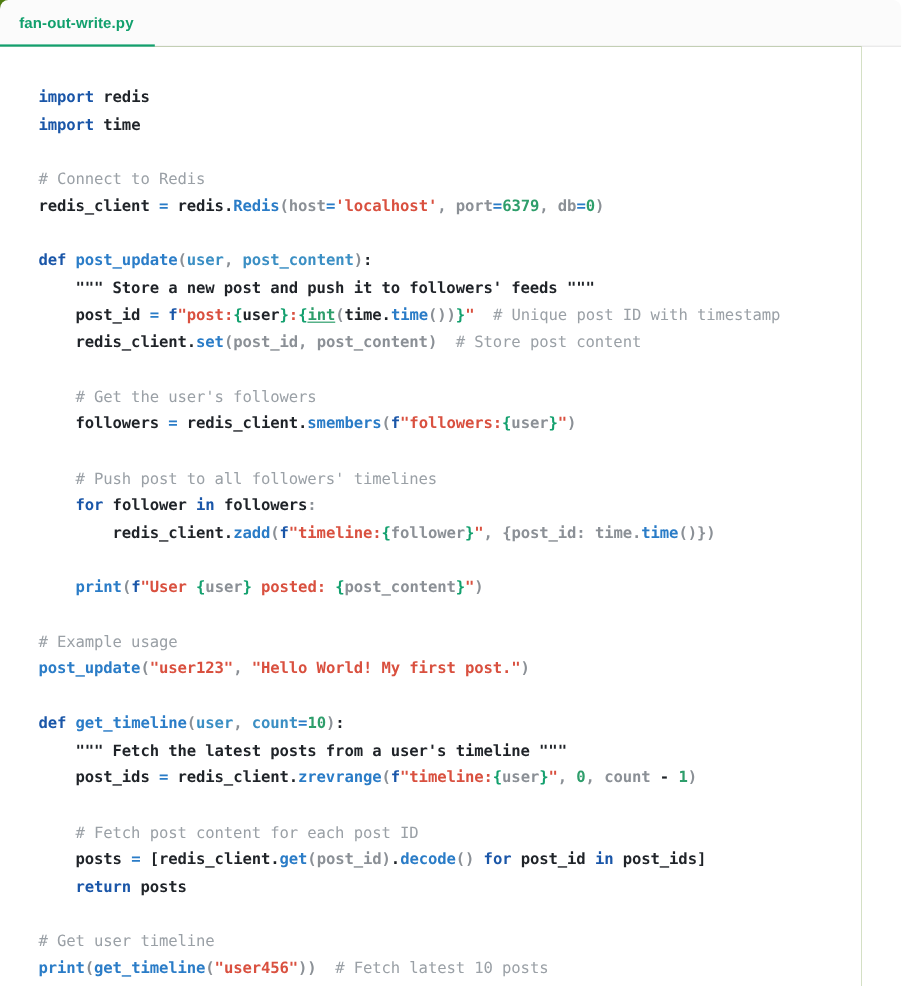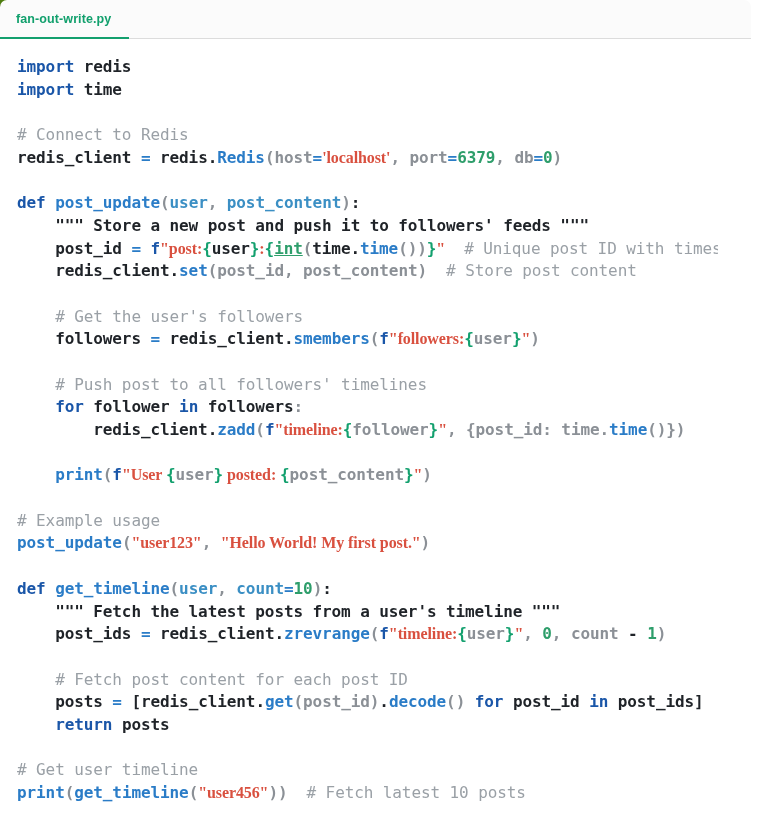--- a/index.html
+++ b/index.html
@@ -66,42 +66,42 @@
   }
 
   
   .code-area {
     flex: 1;
     background: #ffffff;
     overflow: hidden;
     position: relative;
   }
   pre.code {
-    margin: 0;
+    margin: 15px;
     padding: 17px 0 0 17px;
     font-family: "DejaVu Sans Mono", monospace;
-    font-size: 16px;
+    font-size: 13px;
     line-height: 22.7px;
     color: #1f2328;
     white-space: pre;
     overflow: hidden;
     font-weight: 700;
     letter-spacing: -0.1px;
   }
   pre.code .ln {
     display: block;
     height: 22.7px;
     white-space: pre;
   }
 
   
   .t-kw   { color: #1a56a8; }           
   .t-fn   { color: #2a7cc7; }           
   .t-def  { color: #2b7dc8; }           
-  .t-str  { color: #d9503f; font-family: Liberation Serif, serif; }           
+  .t-str  { color: #d9503f; }           
   .t-num  { color: #2e9e6b; }           
   .t-com  { color: #9aa0a6; font-weight: 400; }  
   .t-brc  { color: #13a06e; }           
   .t-prm  { color: #3b8fc4; }           
   .t-bi   { color: #2e9e6b; text-decoration: underline; }           
   .t-pun  { color: #8b9096; }           
   .t-txt  { color: #1f2328; }           
   .t-op   { color: #2a7cc7; }           
 </style>
 </head>

